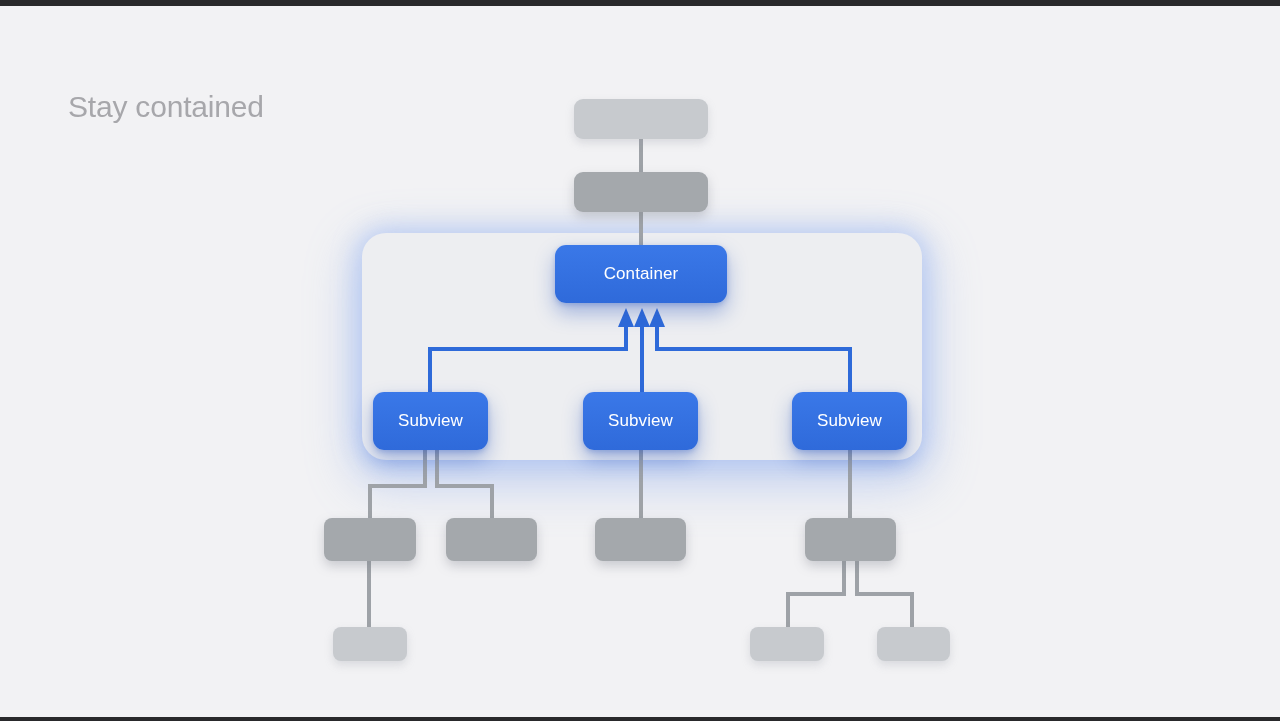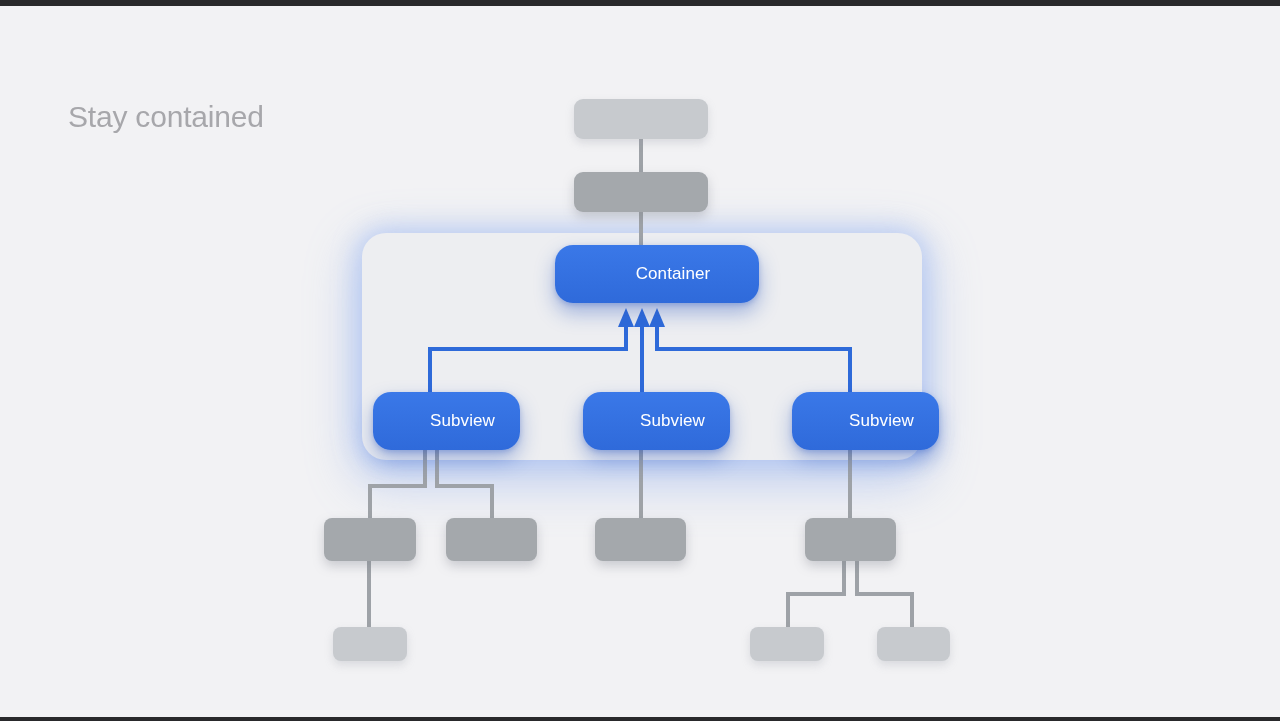--- a/index.html
+++ b/index.html
@@ -17,21 +17,21 @@
   }
   .letterbox.top { top: 0; height: 6px; }
   .letterbox.bottom { top: 717px; height: 4px; }
 
   .title {
     position: absolute; left: 68px; top: 34px;
     font-size: 46px; font-weight: 700; letter-spacing: -0.6px;
     color: #2e6bdb; line-height: 1.1; z-index: 4;
   }
   .subtitle {
-    position: absolute; left: 68px; top: 100px;
+    position: absolute; left: 68px; top: 90px;
     font-size: 30px; font-weight: 400; letter-spacing: -0.2px;
     color: #a7a7ab; line-height: 1.1; z-index: 4;
   }
 
   .panel {
     position: absolute; left: 362px; top: 233px;
     width: 560px; height: 227px;
     background: #edeef1;
     border-radius: 24px;
     box-shadow: 0 0 22px 6px rgba(165,190,242,0.55),
@@ -58,24 +58,24 @@
   .node.light-gray {
     background: #c7cace;
     box-shadow: 0 4px 9px rgba(150,155,165,0.28);
   }
   .node.gray {
     background: #a4a8ac;
     box-shadow: 0 5px 11px rgba(125,130,140,0.35);
   }
   .node.blue {
     background: linear-gradient(180deg, #3a78e8 0%, #2f6ada 100%);
-    border-radius: 18px;
+    border-radius: 11px;
     box-shadow: 0 10px 20px rgba(40,85,190,0.38), 0 2px 5px rgba(40,85,190,0.25);
     display: flex; align-items: center; justify-content: center;
-    color: #ffffff; font-size: 17px; font-weight: 500; letter-spacing: 0.1px; padding-left: 32px;
+    color: #ffffff; font-size: 17px; font-weight: 500; letter-spacing: 0.1px;
   }
   .node.small { border-radius: 8px; }
 </style>
 </head>
 <body>
 
 <div class="stage">
 
   <div class="letterbox top"></div>
   <div class="letterbox bottom"></div>

